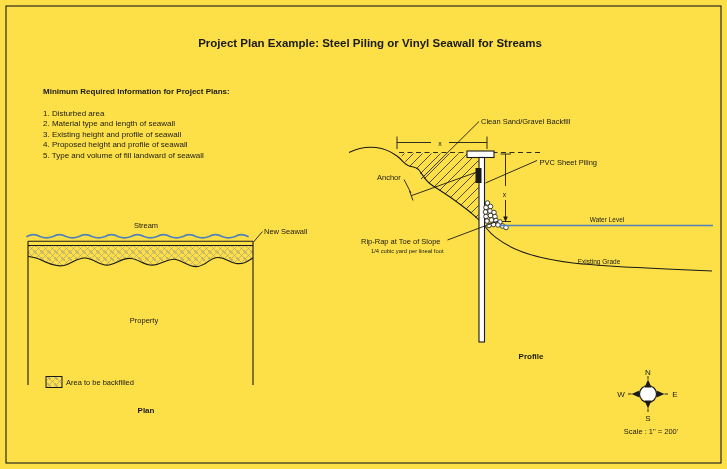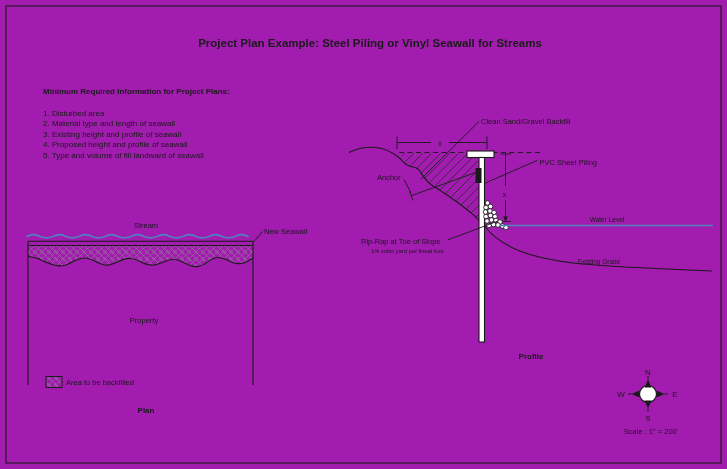--- a/index.html
+++ b/index.html
@@ -1,17 +1,17 @@
 <!DOCTYPE html>
 <html><head>
 <meta charset="utf-8">
 <style>
   html,body { margin:0; padding:0; background:#fff; }
   #canvas {
-    position:relative; width:727px; height:469px; background:#a21caf;
+    position:relative; width:727px; height:469px; background:#fde047;
     font-family:"Liberation Sans", sans-serif; overflow:hidden;
   }
   svg text { fill:#1a1a1a; font-family:"Liberation Sans", sans-serif; }
   .t-title   { font-size:11.5px; font-weight:bold; }
   .t-head    { font-size:8px;   font-weight:bold; }
   .t-item    { font-size:8px; }
   .t-label   { font-size:7.5px; }
   .t-sub     { font-size:5.8px; }
   .t-tiny    { font-size:6.5px; }
   .t-dim     { font-size:7px; }

